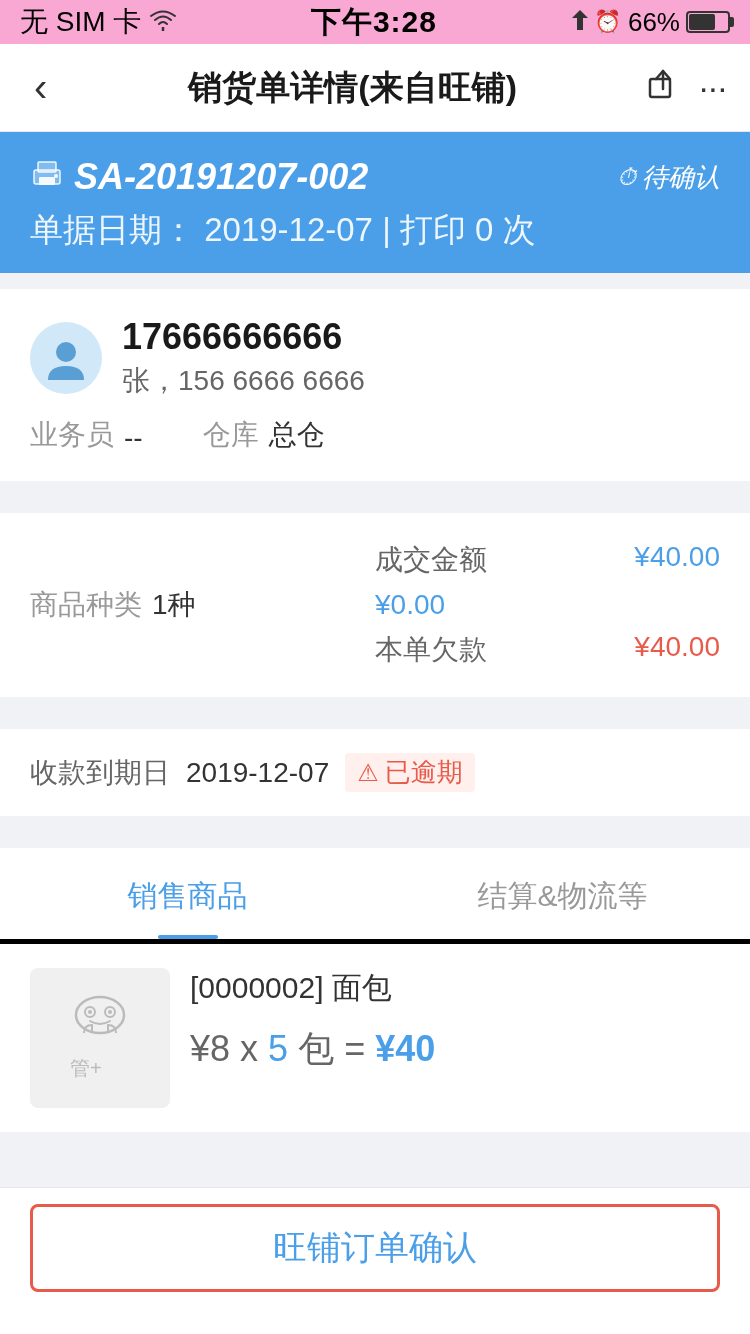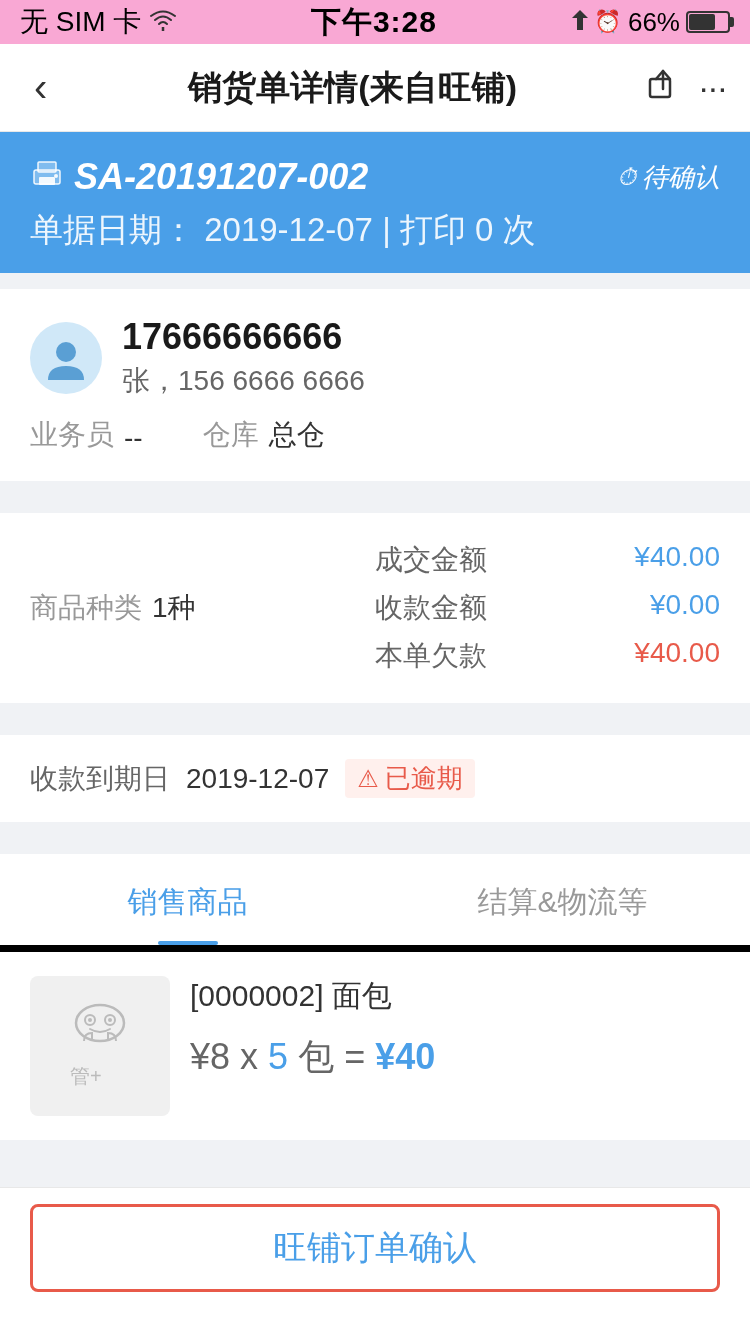--- a/index.html
+++ b/index.html
@@ -277,21 +277,21 @@
     }
     .warning-icon {
       font-size: 24px;
       color: #e85a4a;
     }
 
     
     .tabs-container {
       background: #fff;
       display: flex;
-      border-bottom: 7px solid #000000;
+      border-bottom: 5px solid #000000;
       margin-bottom: 0;
     }
     .tab-item {
       flex: 1;
       text-align: center;
       padding: 28px 0 22px;
       font-size: 30px;
       color: #999;
       position: relative;
       cursor: pointer;
@@ -508,21 +508,20 @@
       <span class="summary-item-type-label">商品种类</span>
       <span class="summary-item-type-value">1种</span>
     </div>
   </div>
   <div class="summary-right">
     <div class="amount-row">
       <span class="amount-label">成交金额</span>
       <span class="amount-value">¥40.00</span>
     </div>
     <div class="amount-row">
-      <span class="amount-label">收款金额</span>
       <span class="amount-value">¥0.00</span>
     </div>
     <div class="amount-row">
       <span class="amount-label">本单欠款</span>
       <span class="amount-value red">¥40.00</span>
     </div>
   </div>
 </div>
 
 <div class="divider"></div>

